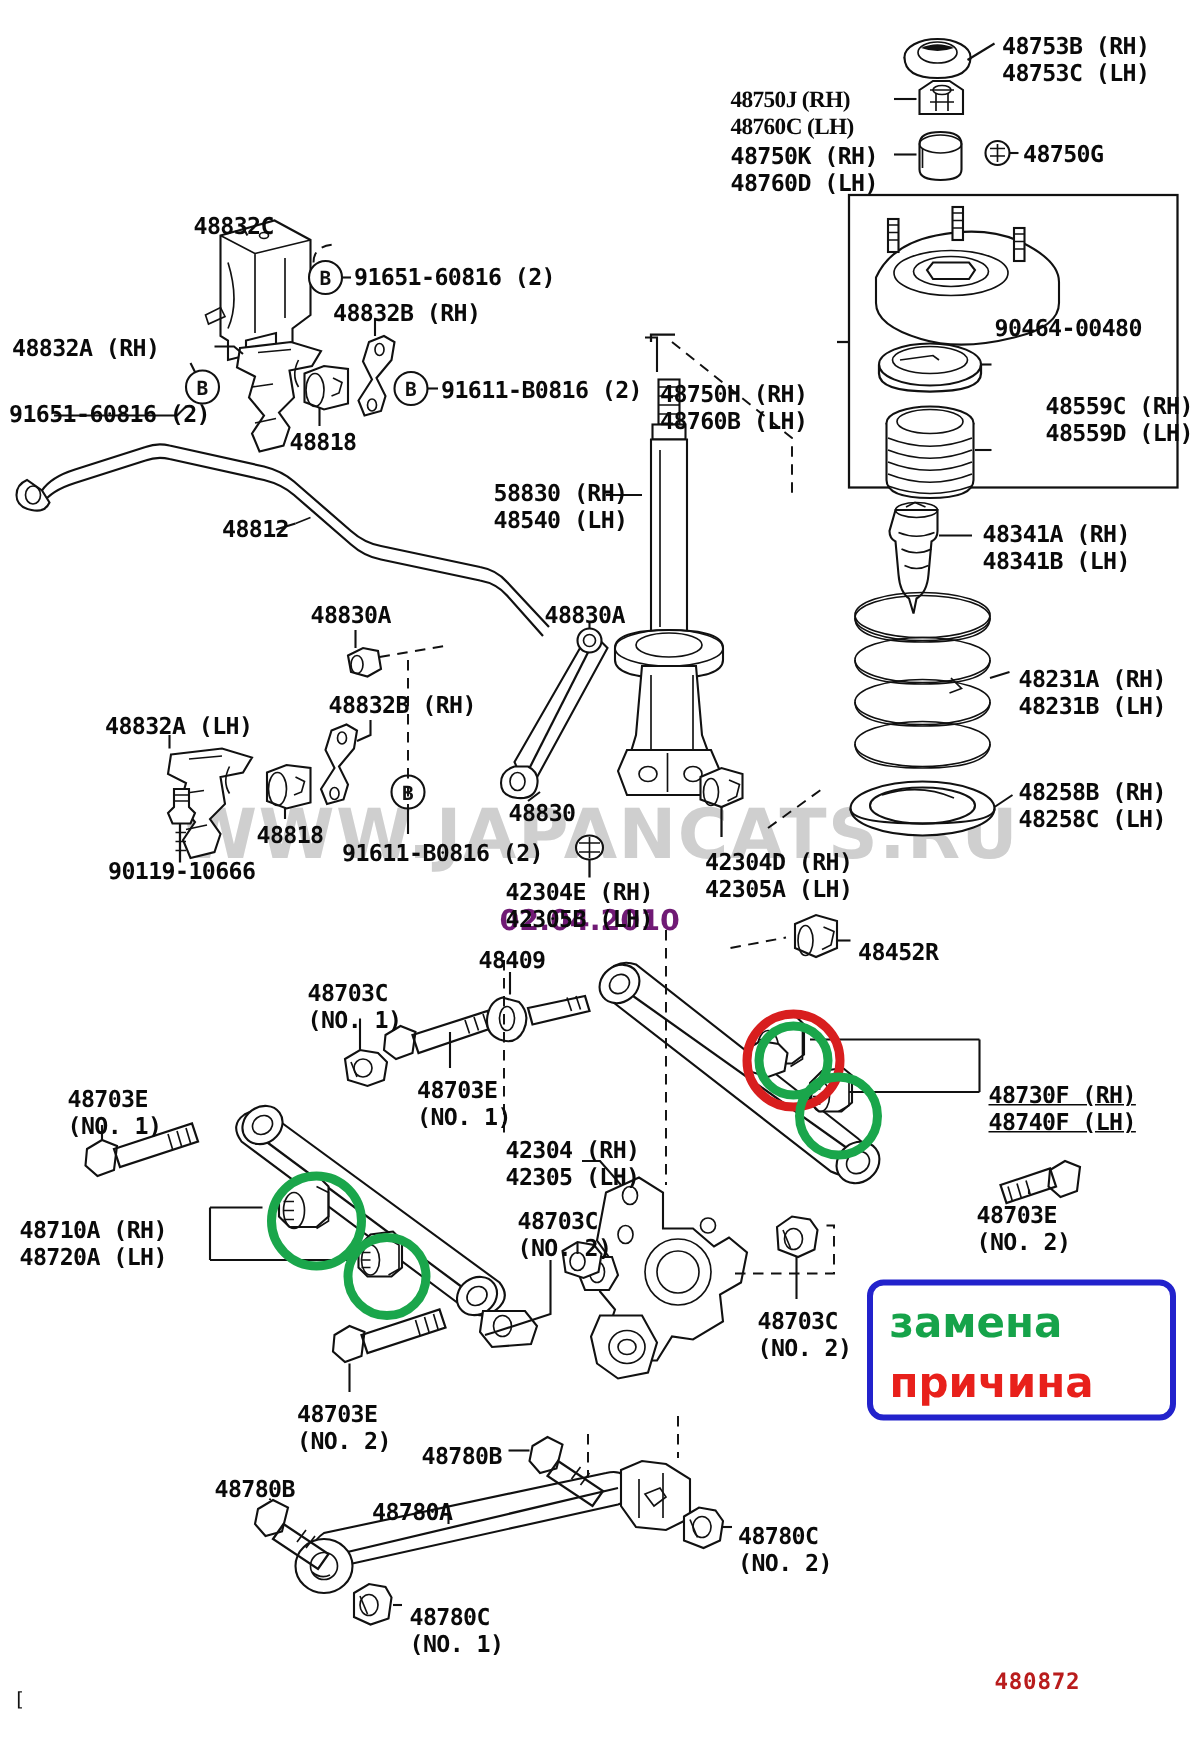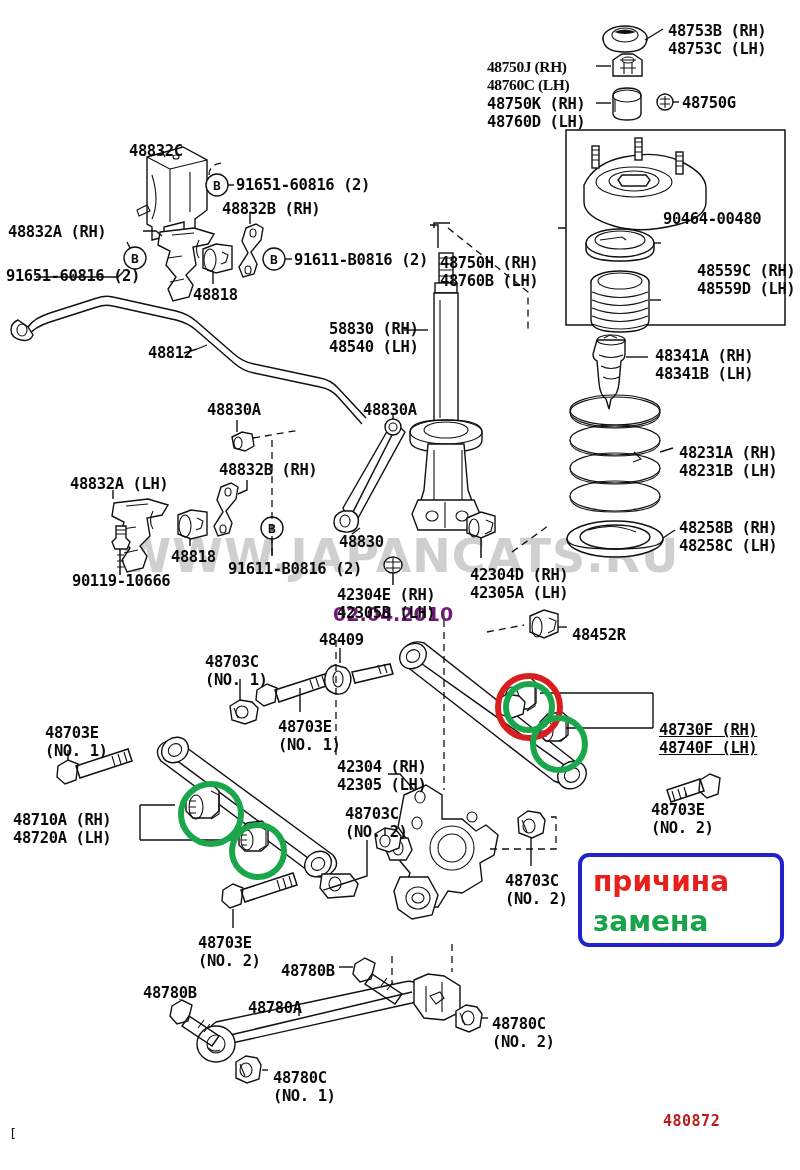--- a/index.html
+++ b/index.html
@@ -607,20 +607,20 @@
       <div class="lbl two" style="left: 505px; top: 872px;"><div>48703C</div><div>(NO. 2)</div></div>
       <div class="lbl two" style="left: 198px; top: 934px;"><div>48703E</div><div>(NO. 2)</div></div>
       <div class="lbl" style="left: 281px; top: 963px;"><div>48780B</div></div>
       <div class="lbl" style="left: 143px; top: 985px;"><div>48780B</div></div>
       <div class="lbl" style="left: 248px; top: 1000px;"><div>48780A</div></div>
       <div class="lbl two" style="left: 492px; top: 1015px;"><div>48780C</div><div>(NO. 2)</div></div>
       <div class="lbl two" style="left: 273px; top: 1069px;"><div>48780C</div><div>(NO. 1)</div></div>
     </div>
 
   <div id="legend">
+    <div class="lg-line lg-replace">замена</div>
     <div class="lg-line lg-reason">причина</div>
-    <div class="lg-line lg-replace">замена</div>
   </div>
 
   <div id="docnum">480872</div>
   <div id="edgemark">[</div>
 
 </div>
 
 </body></html>

